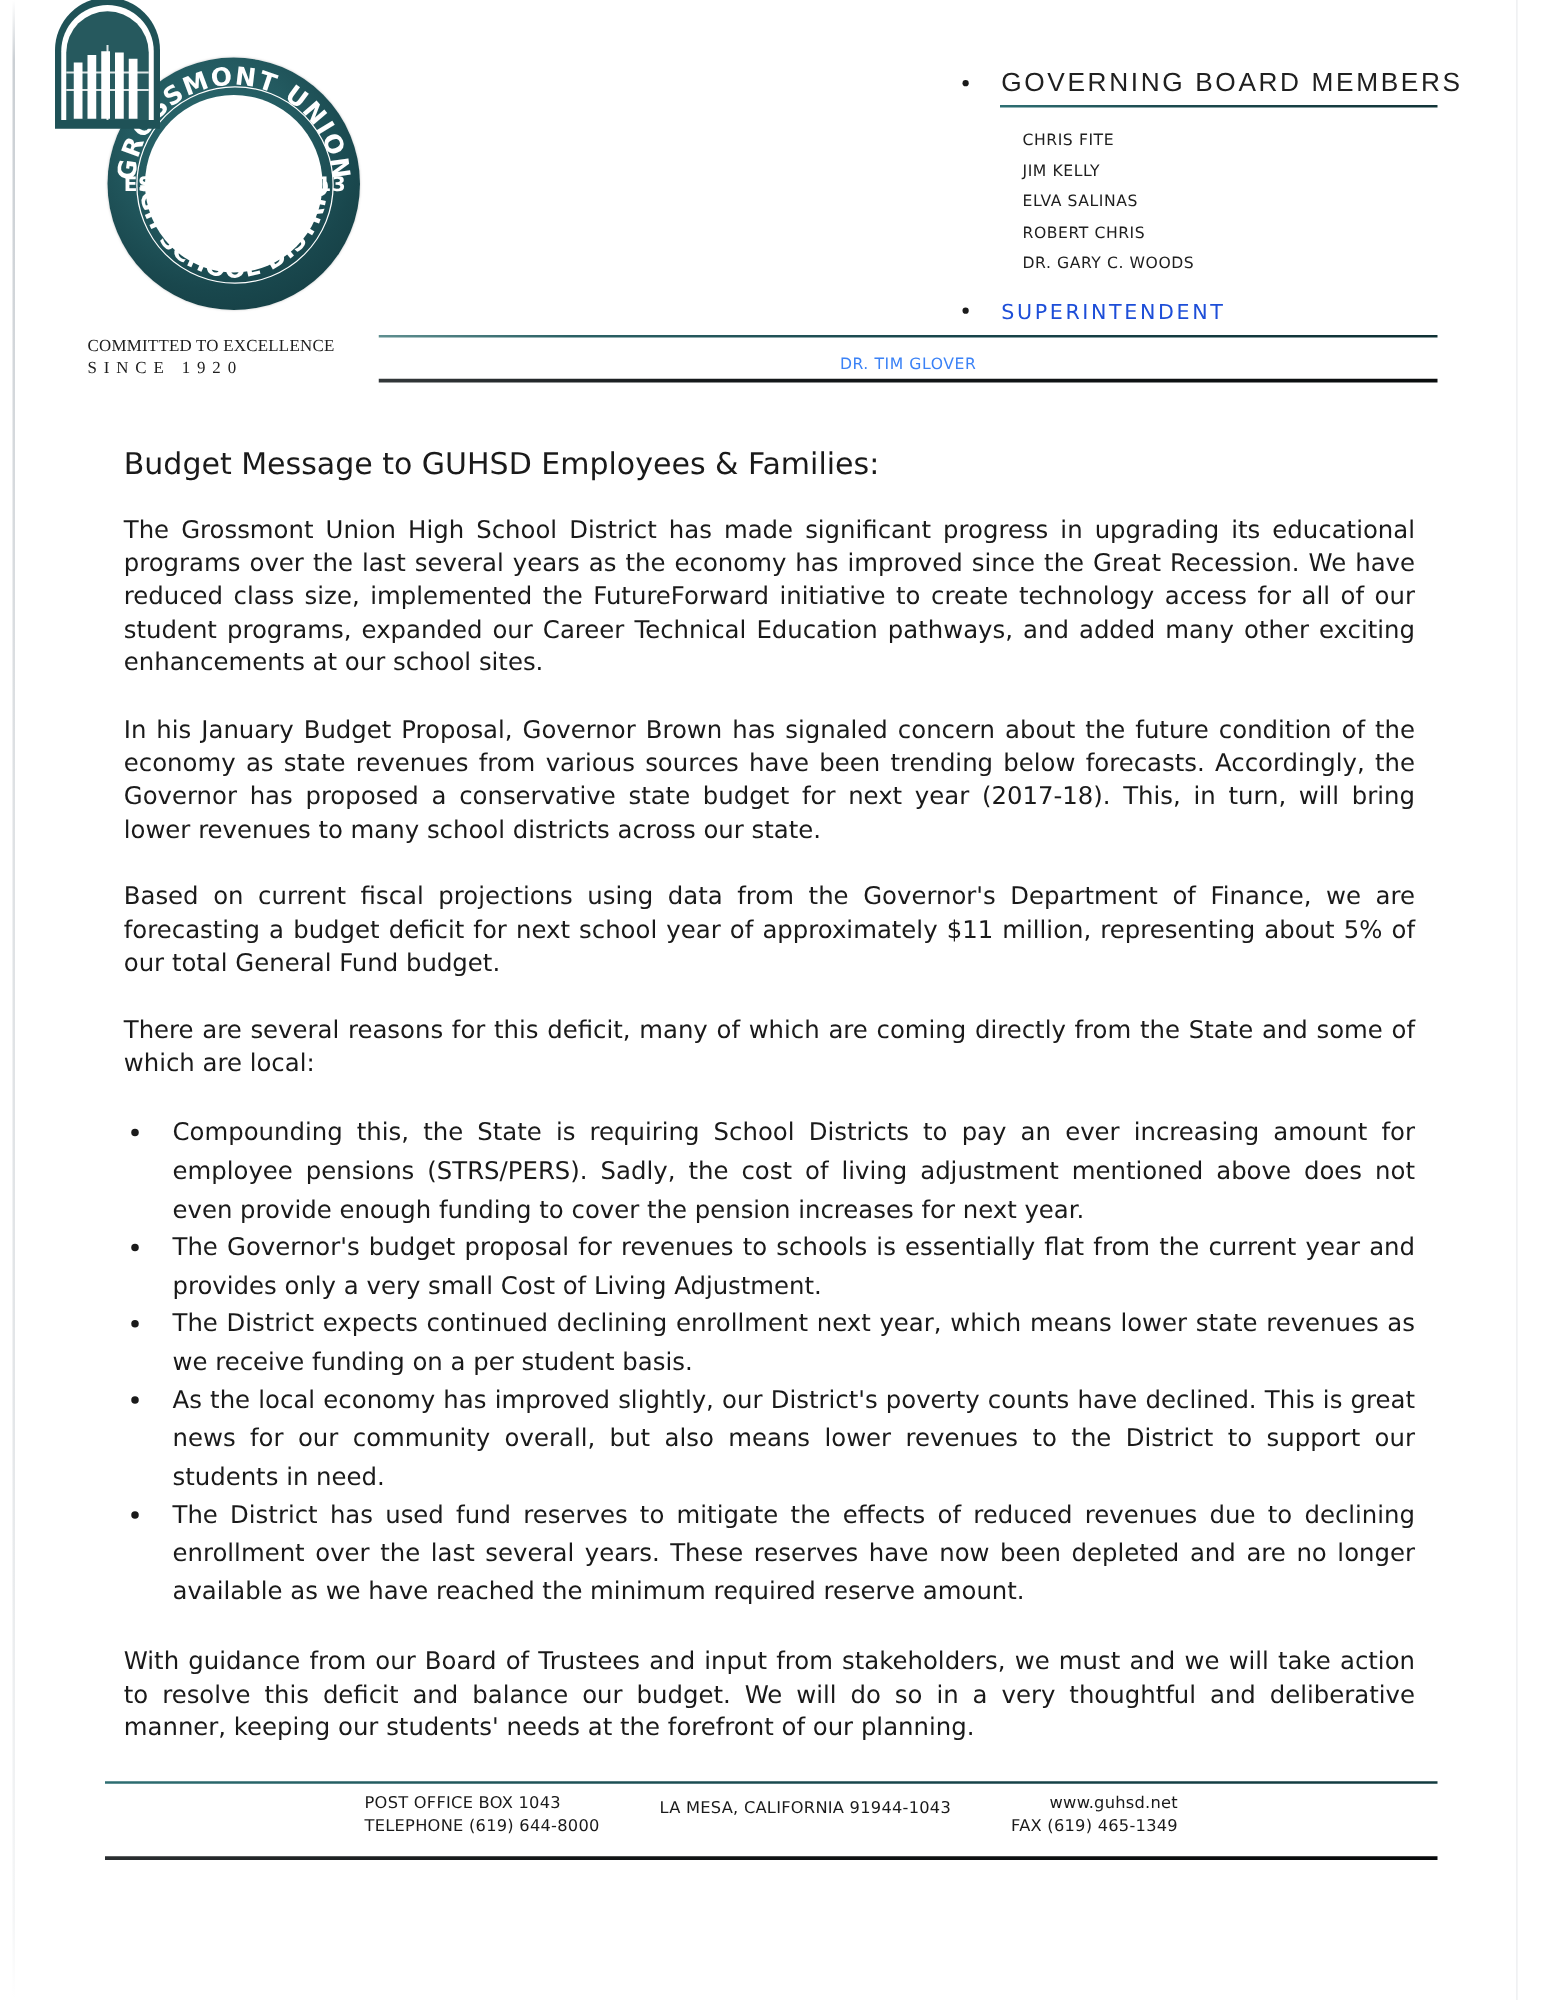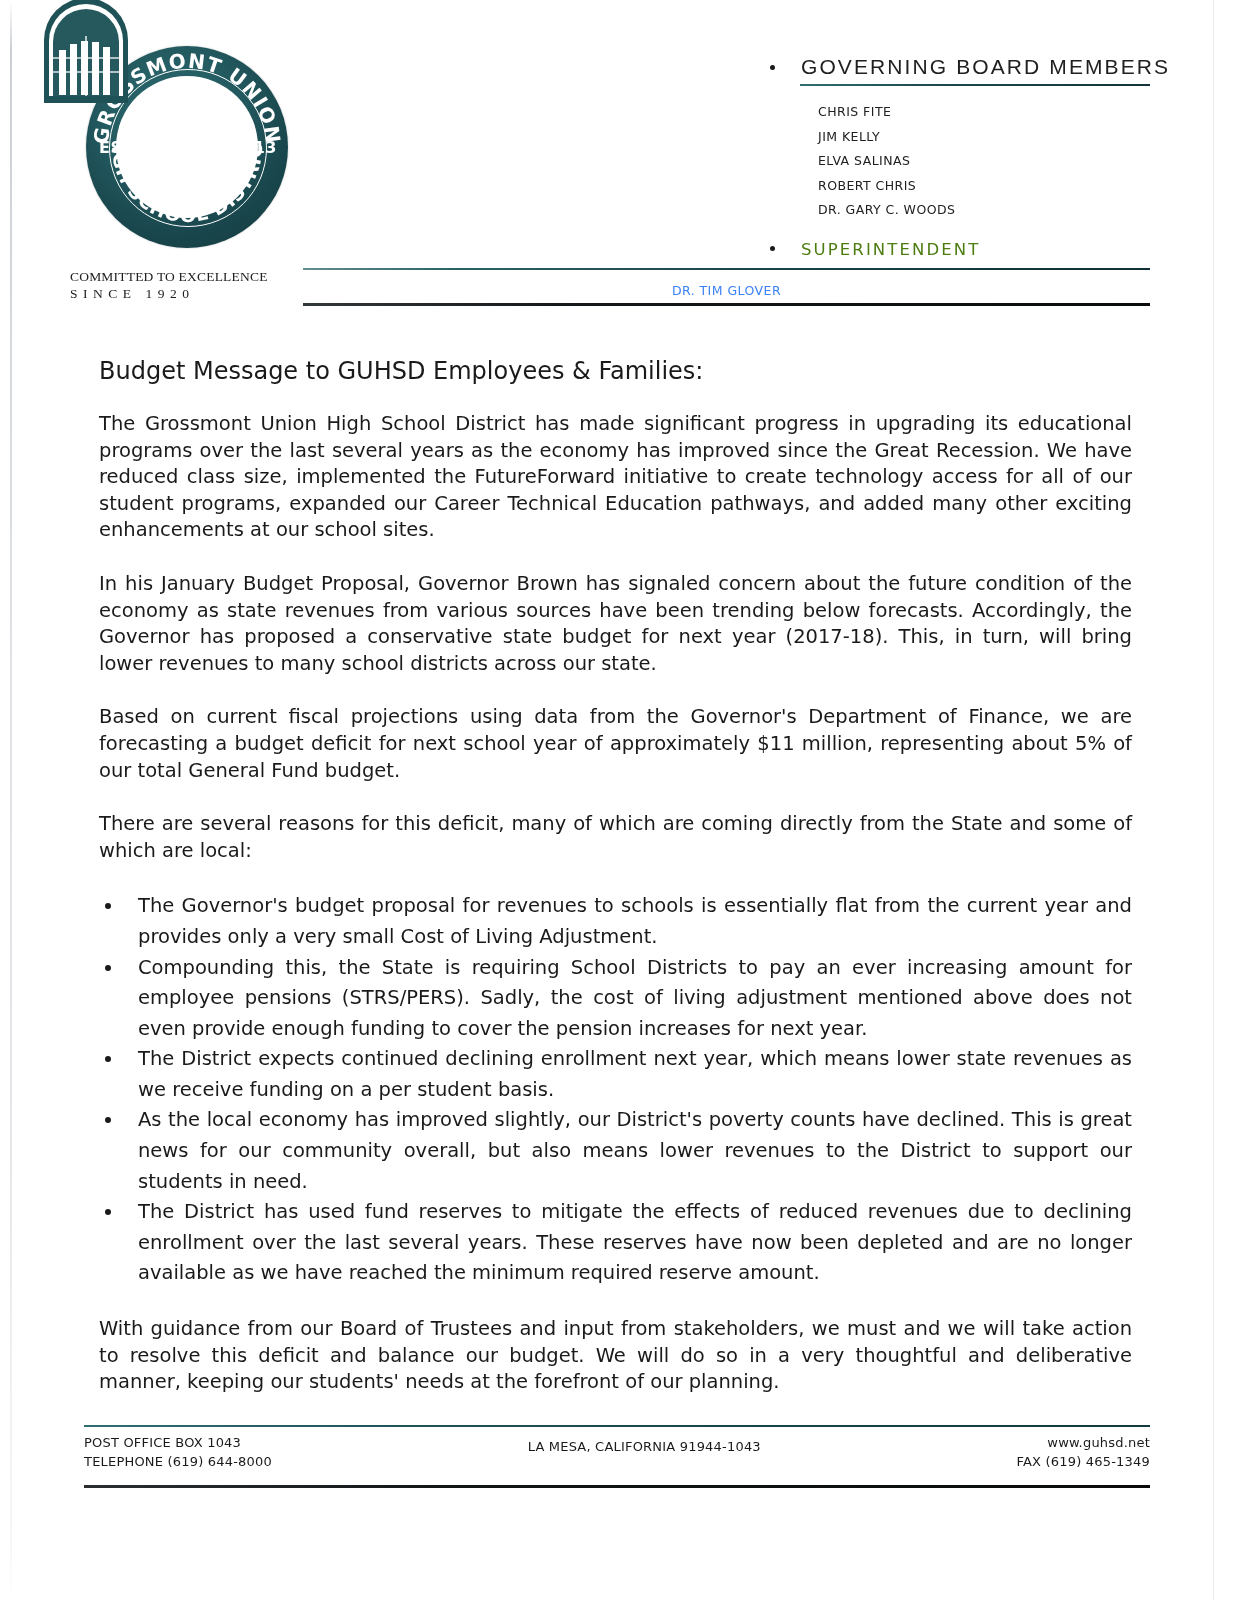--- a/index.html
+++ b/index.html
@@ -177,21 +177,21 @@
   .supt-block {
     position: absolute;
     left: 770px;
     top: 240px;
     width: 400px;
   }
   .supt-heading {
     font-family: "DejaVu Sans", sans-serif;
     font-size: 16.5px;
     letter-spacing: 2.1px;
-    color: #4d7c0f;
+    color: #1d4ed8;
     white-space: nowrap;
   }
 
   .rule-mid {
     position: absolute;
     left: 303px;
     top: 268px;
     width: 847px;
     height: 2px;
     background: linear-gradient(to right, #5f8f90 0%, #2b6165 18%, #17444a 55%, #0f3034 100%);
@@ -287,21 +287,21 @@
     width: 1066px;
     height: 3px;
     background: linear-gradient(to right, #2a2e30 0%, #121516 35%, #080a0b 100%);
   }
   .footer-cols {
     position: absolute;
     left: 84px;
     top: 8px;
     width: 1066px;
     display: flex;
-    justify-content: space-between;
+    justify-content: center;
     align-items: flex-start;
     gap: 48px;
   }
   .footer-col {
     font-family: "DejaVu Sans", sans-serif;
     font-size: 13px;
     line-height: 19px;
     color: #1a1a1a;
     letter-spacing: .2px;
     white-space: nowrap;
@@ -401,25 +401,25 @@
     <div class="salutation">Budget Message to GUHSD Employees &amp; Families:</div>
 
     <p class="para">The Grossmont Union High School District has made significant progress in upgrading its educational programs over the last several years as the economy has improved since the Great Recession.  We have reduced class size, implemented the FutureForward initiative to create technology access for all of our student programs, expanded our Career Technical Education pathways, and added many other exciting enhancements at our school sites.</p>
     <p class="para">In his January Budget Proposal, Governor Brown has signaled concern about the future condition of the economy as state revenues from various sources have been trending below forecasts.  Accordingly, the Governor has proposed a conservative state budget for next year (2017-18). This, in turn, will bring lower revenues to many school districts across our state.</p>
     <p class="para">Based on current fiscal projections using data from the Governor's Department of Finance, we are forecasting a budget deficit for next school year of approximately $11 million, representing about 5% of our total General Fund budget.</p>
     <p class="para">There are several reasons for this deficit, many of which are coming directly from the State and some of which are local:</p>
 
     <ul class="bullets">
       <li>
         <span class="bullet-dot"></span>
-        <span>The Governor's budget proposal for revenues to schools is essentially flat from the current year and provides only a very small Cost of Living Adjustment.</span>
+        <span>Compounding this, the State is requiring School Districts to pay an ever increasing amount for employee pensions (STRS/PERS). Sadly, the cost of living adjustment mentioned above does not even provide enough funding to cover the pension increases for next year.</span>
       </li>
       <li>
         <span class="bullet-dot"></span>
-        <span>Compounding this, the State is requiring School Districts to pay an ever increasing amount for employee pensions (STRS/PERS). Sadly, the cost of living adjustment mentioned above does not even provide enough funding to cover the pension increases for next year.</span>
+        <span>The Governor's budget proposal for revenues to schools is essentially flat from the current year and provides only a very small Cost of Living Adjustment.</span>
       </li>
       <li>
         <span class="bullet-dot"></span>
         <span>The District expects continued declining enrollment next year, which means lower state revenues as we receive funding on a per student basis.</span>
       </li>
       <li>
         <span class="bullet-dot"></span>
         <span>As the local economy has improved slightly, our District's poverty counts have declined. This is great news for our community overall, but also means lower revenues to the District to support our students in need.</span>
       </li>
       <li>

